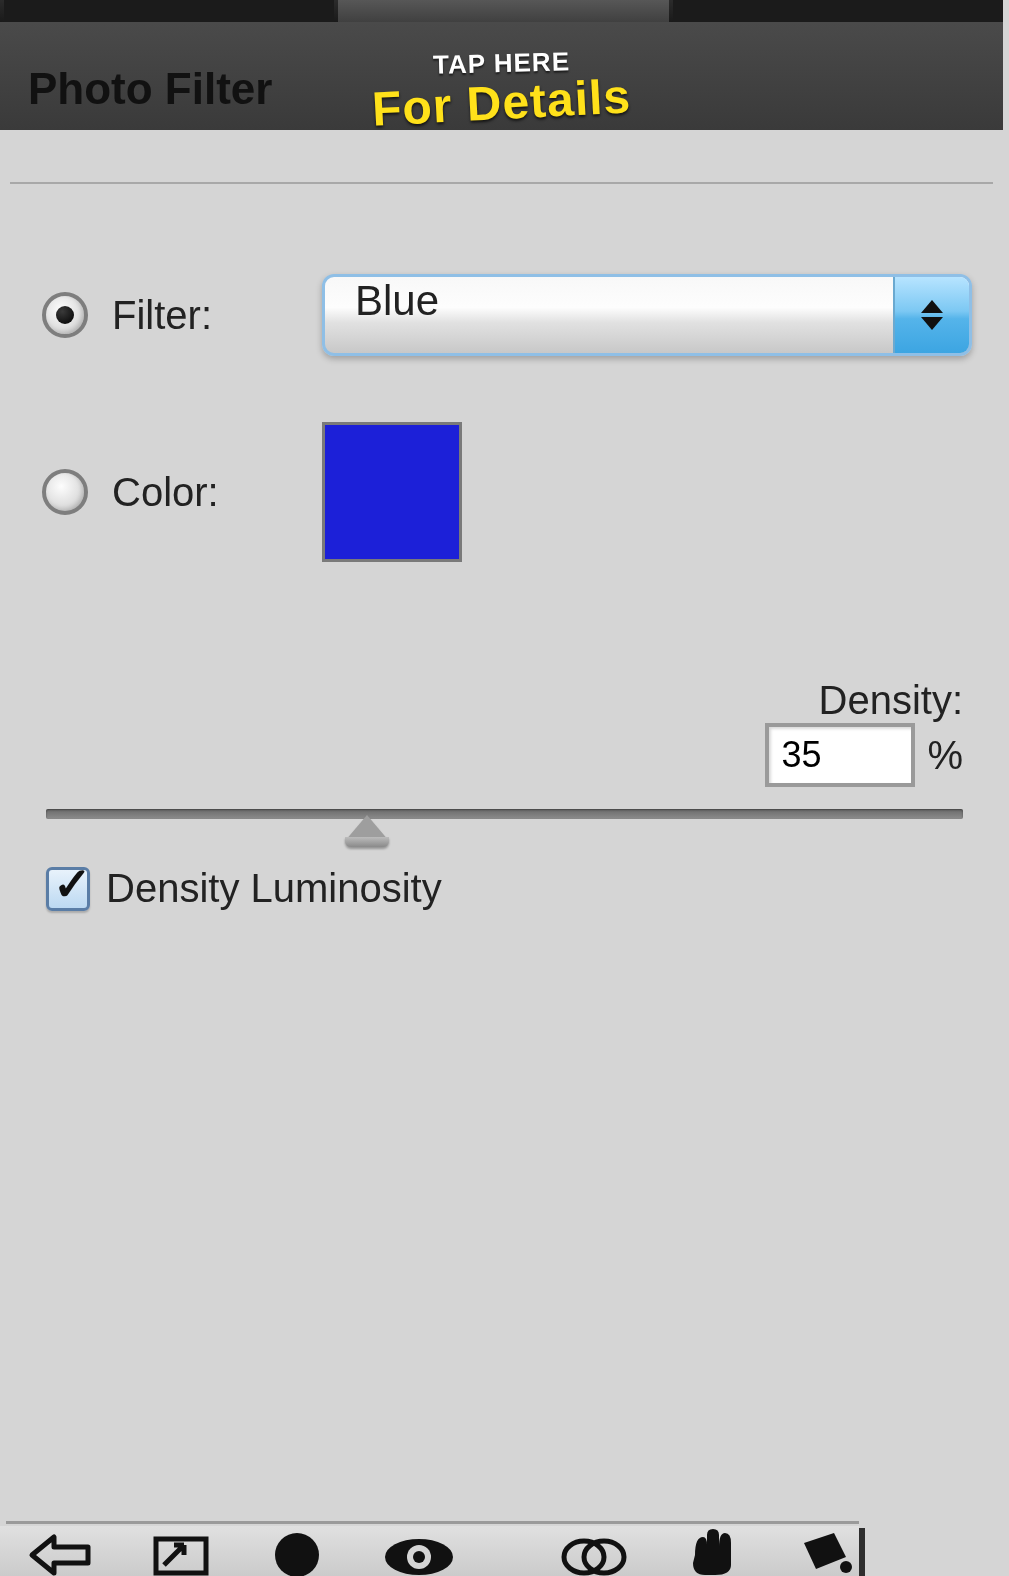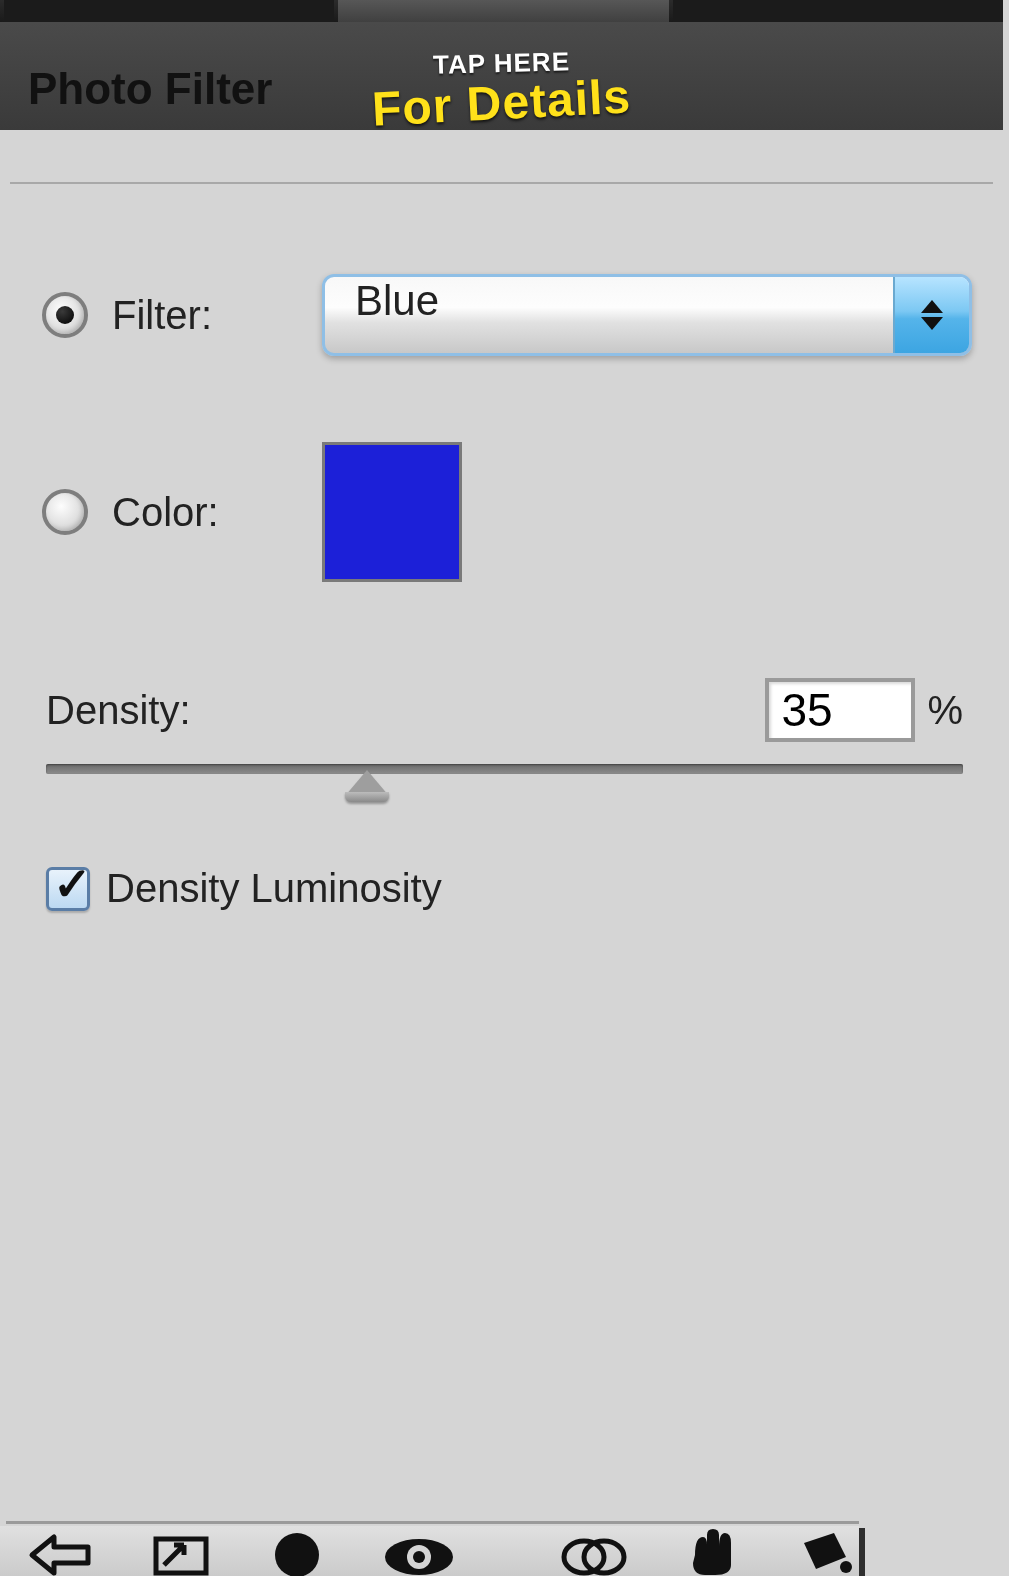--- a/index.html
+++ b/index.html
@@ -113,21 +113,21 @@
     position: absolute;
     left: 42px;
     top: 144px;
     right: 20px;
     display: flex;
     align-items: center;
   }
   .row-color {
     position: absolute;
     left: 42px;
-    top: 312px;
+    top: 292px;
     right: 20px;
     display: flex;
     align-items: center;
   }
   .radio {
     width: 46px;
     height: 46px;
     border-radius: 50%;
     border: 4px solid #7e7e7e;
     background: radial-gradient(circle at 40% 35%, #fdfdfd 0%, #d8d8d8 70%, #bfbfbf 100%);
@@ -210,38 +210,39 @@
 
   
   .row-density {
     position: absolute;
     left: 46px;
     top: 548px;
     right: 40px;
   }
   .density-head {
     display: flex;
-    align-items: center;
+    align-items: flex-end;
     justify-content: space-between;
+    flex-direction: column;
   }
   .dlabel {
     font-size: 40px;
     color: #222;
   }
   .dval-wrap {
     display: flex;
     align-items: center;
     gap: 12px;
   }
   .dval {
     width: 150px;
     height: 64px;
     border: 4px solid #9a9a9a;
     background: #fff;
-    font-size: 46px;
+    font-size: 36px;
     padding: 0 12px;
     font-family: inherit;
     box-shadow: inset 2px 2px 3px rgba(0,0,0,0.15);
   }
   .pct {
     font-size: 40px;
     color: #222;
   }
   .slider {
     position: relative;

